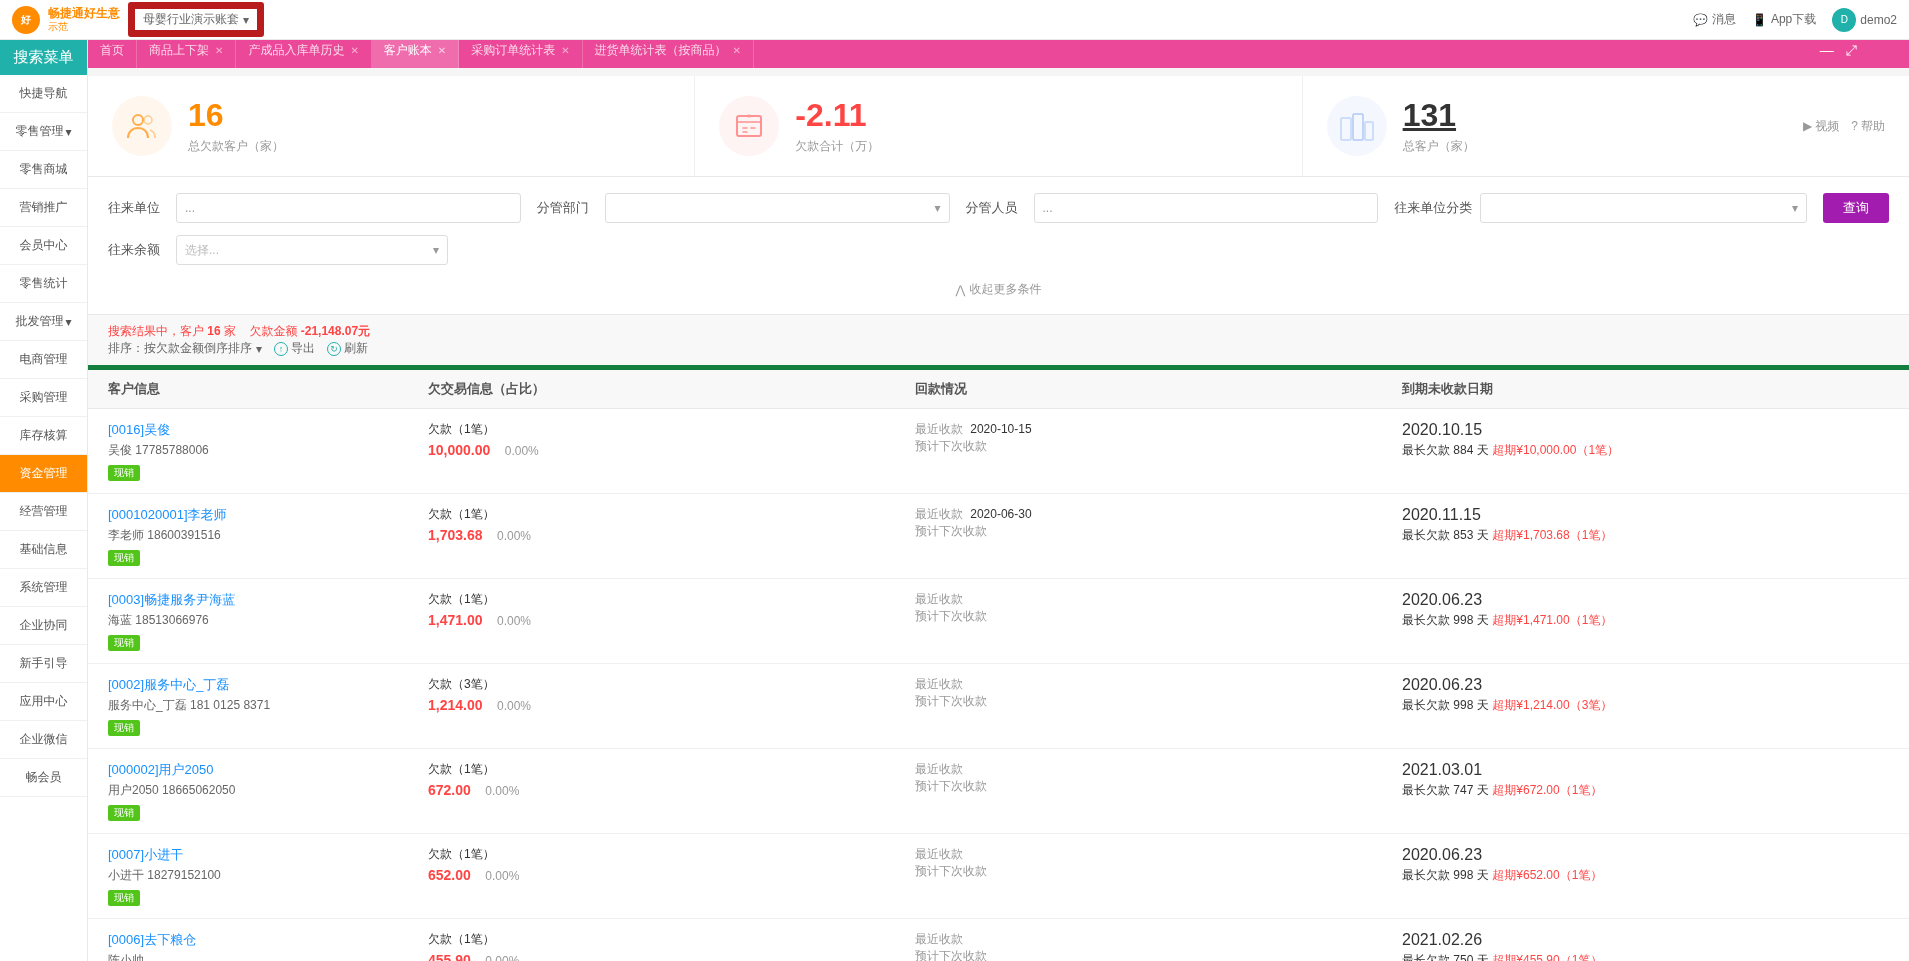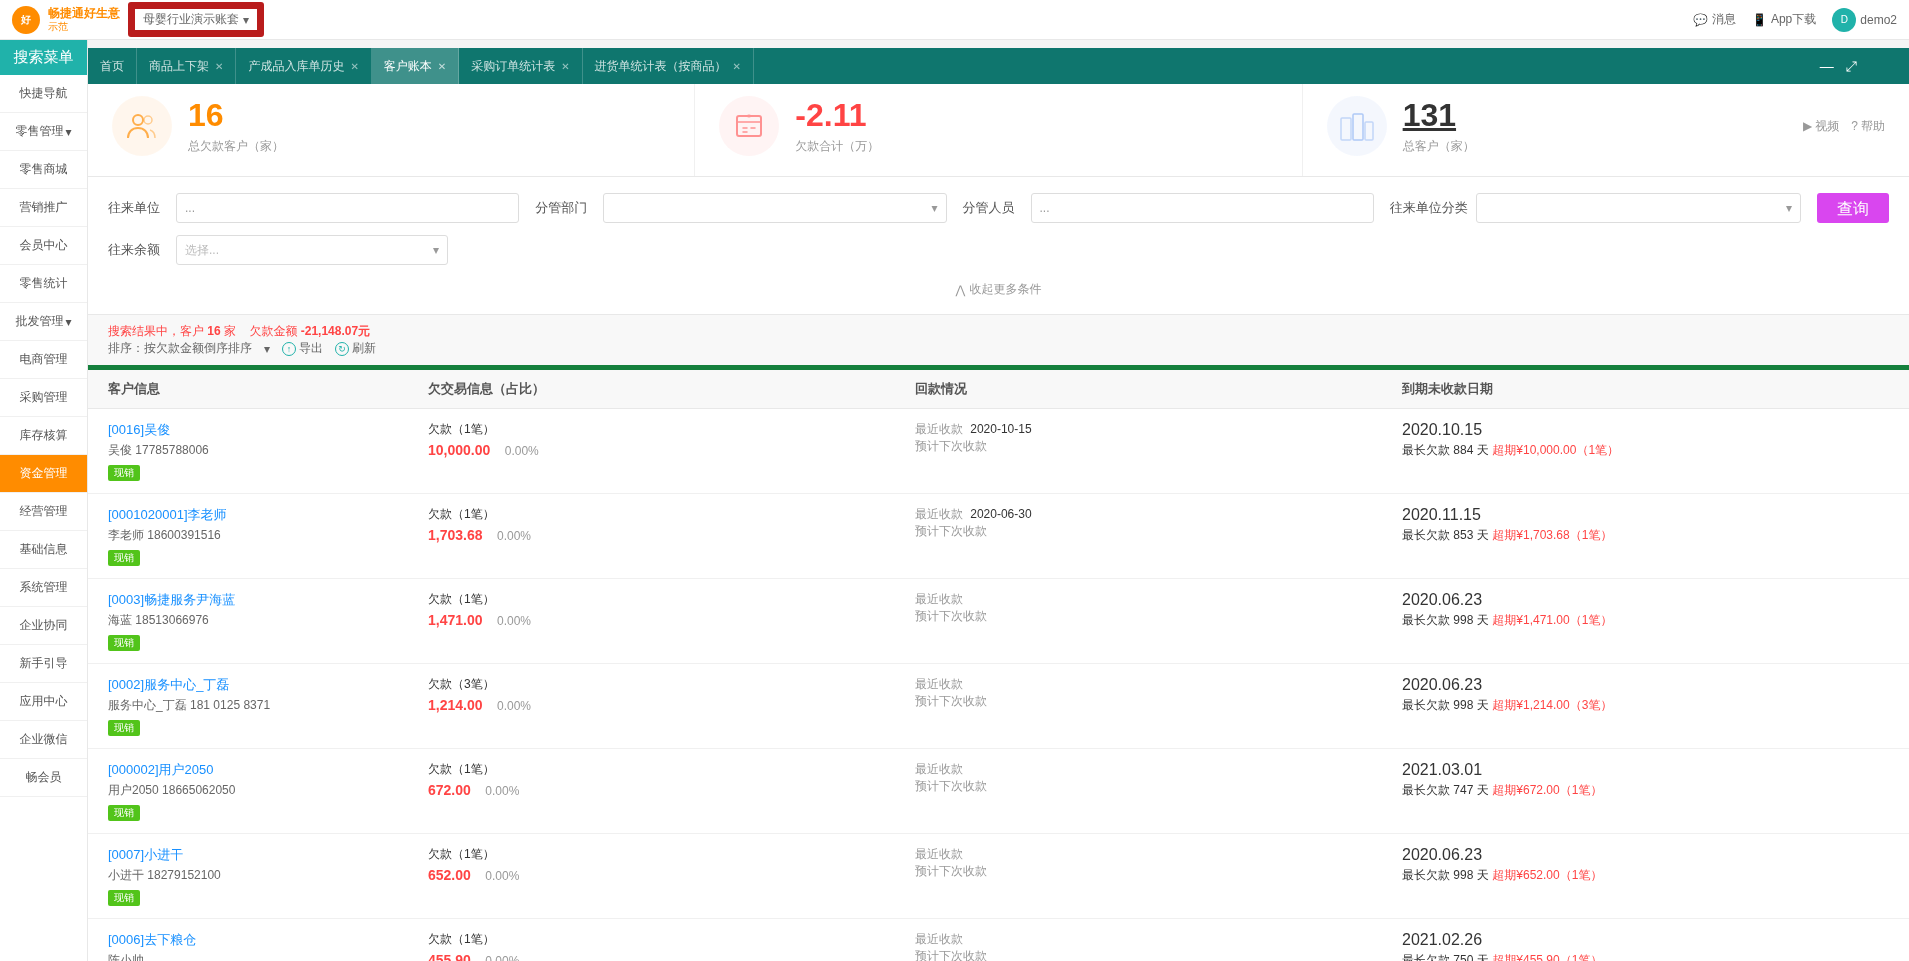--- a/index.html
+++ b/index.html
@@ -51,23 +51,23 @@
       cursor: pointer;
       color: #555;
       border-bottom: 1px solid #f0f0f0;
     }
     .sidebar-nav-item.active { background: #ff8c00; color: #fff; }
     .sidebar-nav-item.has-arrow { display: flex; align-items: center; justify-content: center; gap: 2px; }
 
     
     .tab-bar {
       position: fixed;
-      top: 48px; left: 88px; right: 0;
+      top: 32px; left: 88px; right: 0;
       height: 36px;
-      background: #0f766e;
+      background: #ec4899;
       display: flex;
       align-items: center;
       z-index: 98;
       padding-right: 40px;
       overflow: hidden;
     }
     .tab-item {
       height: 36px;
       display: flex;
       align-items: center;
@@ -154,26 +154,26 @@
       padding: 0 8px;
       font-size: 12px;
       display: flex;
       align-items: center;
       justify-content: space-between;
       cursor: pointer;
       background: #fff;
       color: #999;
     }
     .search-btn {
-      background: #d946ef;
+      background: #a21caf;
       color: #fff;
       border: none;
       padding: 6px 20px;
       border-radius: 3px;
-      font-size: 16px;
+      font-size: 13px;
       cursor: pointer;
       height: 30px;
     }
     .collapse-btn {
       display: flex;
       align-items: center;
       justify-content: center;
       gap: 4px;
       font-size: 12px;
       color: #999;
@@ -186,21 +186,21 @@
       background: #f8f8f8;
       border-bottom: 5px solid #15803d;
       padding: 8px 20px;
       display: flex;
       justify-content: space-between;
       flex-direction: column;
     }
     .results-info { font-size: 12px; color: #666; }
     .results-info span { color: #ff4444; }
     .results-actions { display: flex; gap: 12px; align-items: center; font-size: 12px; color: #666; }
-    .results-actions .sort-select { display: flex; align-items: center; gap: 12px; cursor: pointer; }
+    .results-actions .sort-select { display: flex; align-items: center; gap: 4px; cursor: pointer; }
     .action-btn-sm {
       display: flex; align-items: center; gap: 3px;
       cursor: pointer; color: #666;
     }
     .action-btn-sm .circle { width: 14px; height: 14px; border-radius: 50%; border: 1px solid #20b2aa; display: flex; align-items: center; justify-content: center; color: #20b2aa; font-size: 9px; }
 
     
     .data-table { width: 100%; background: #fff; }
     .table-header {
       display: grid;

